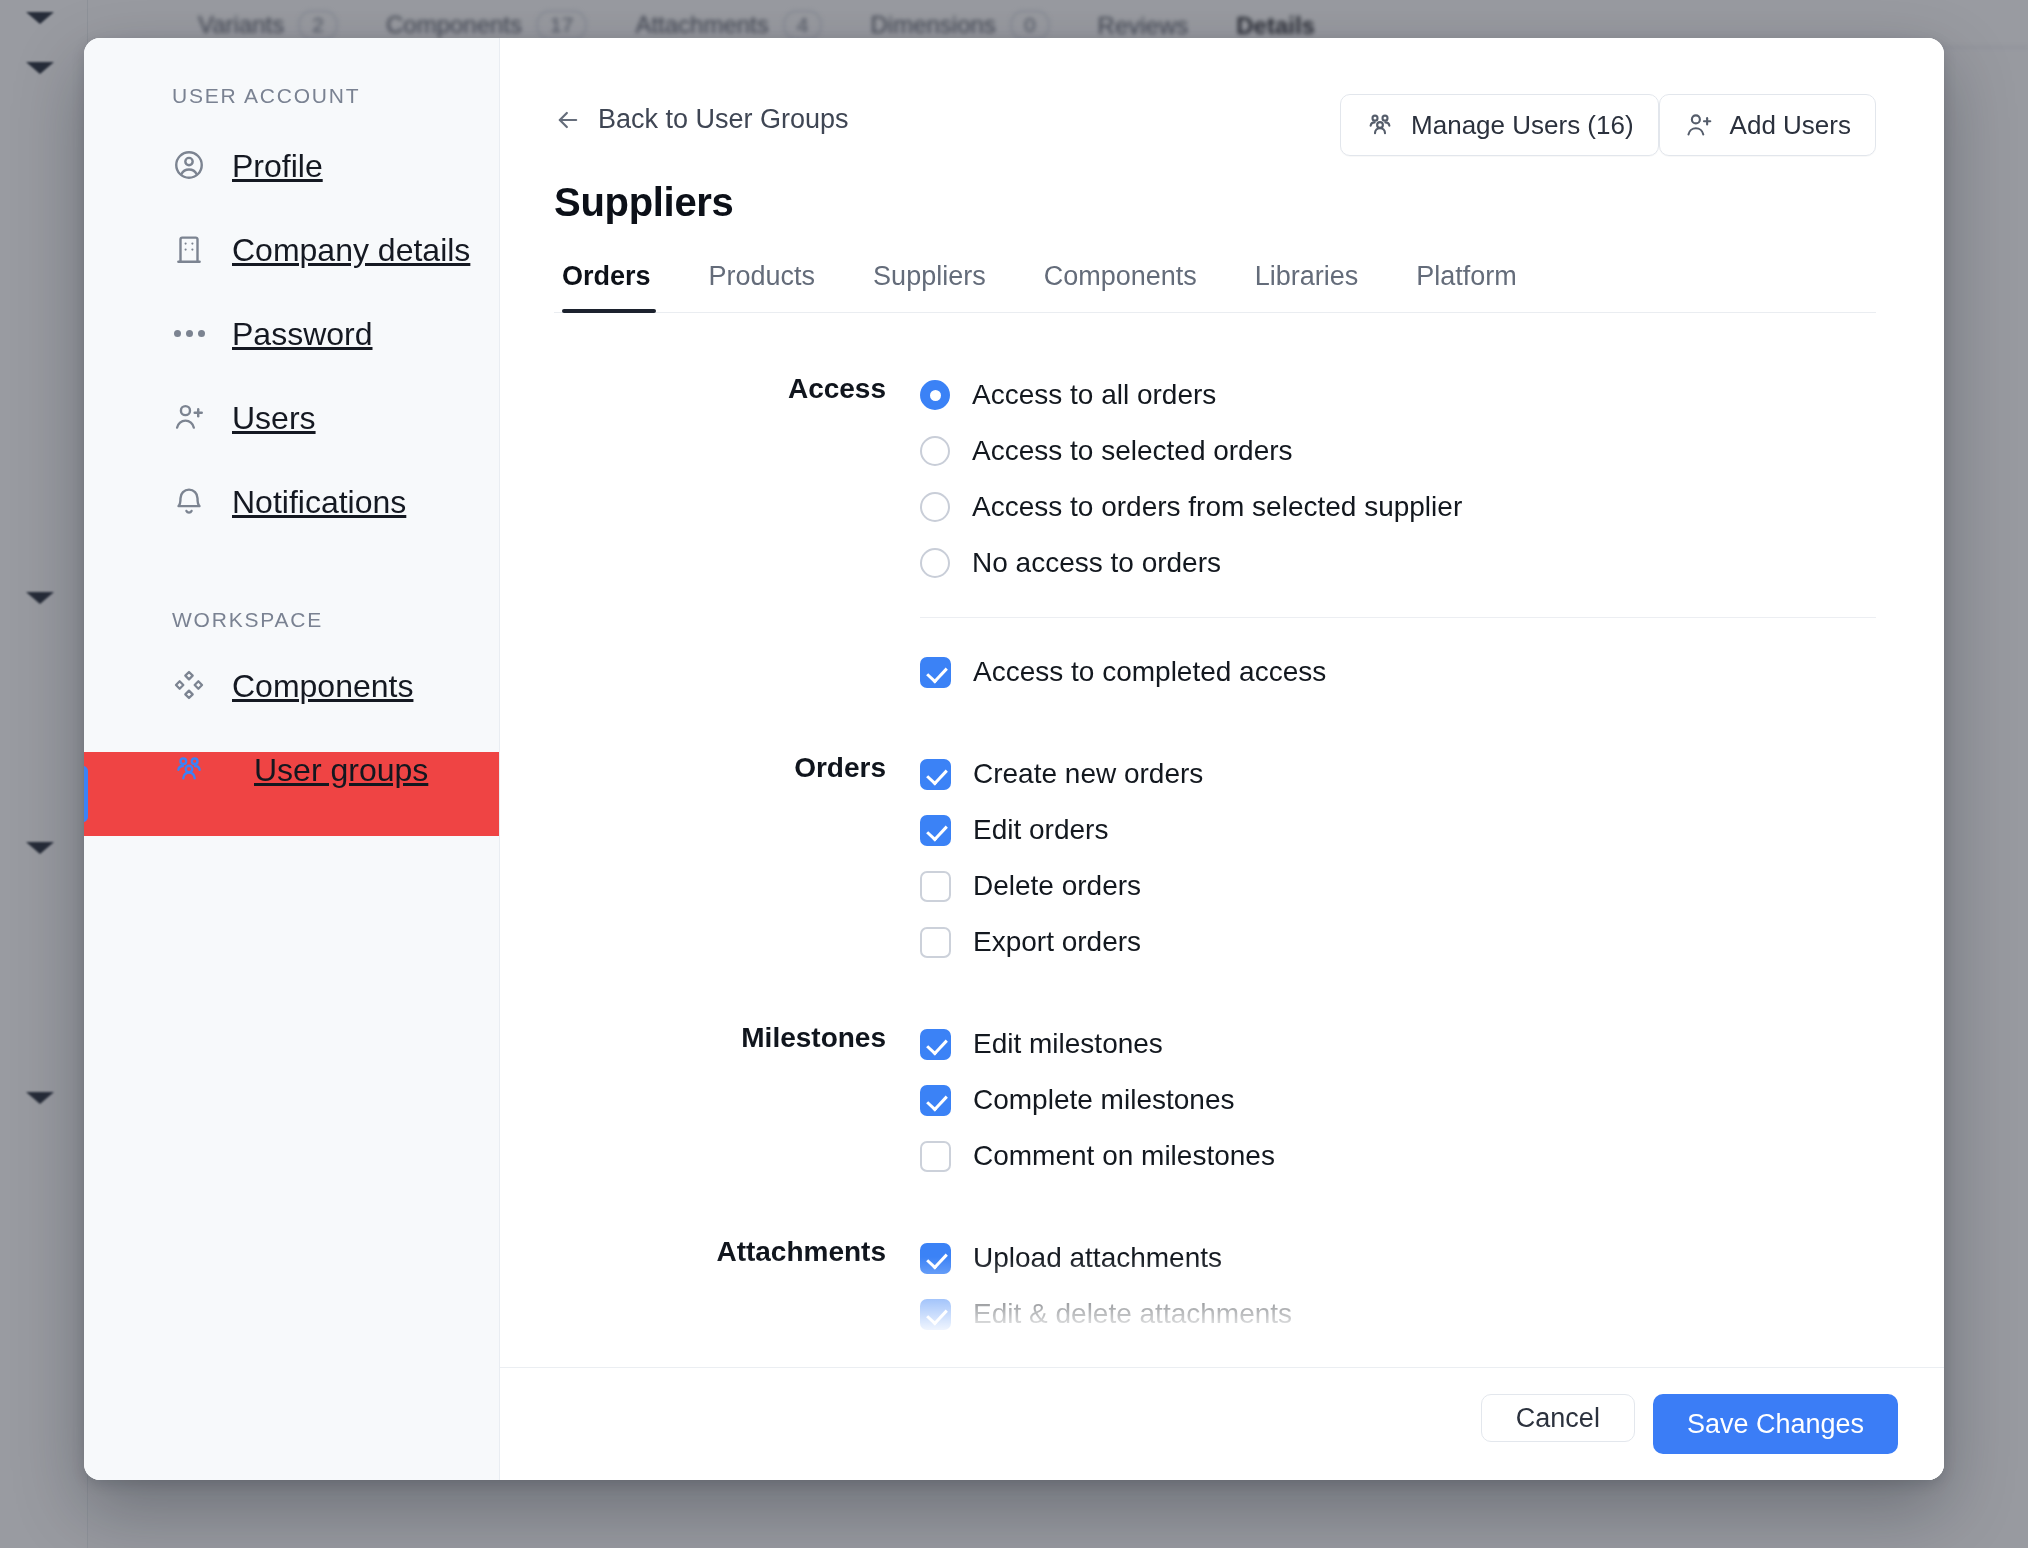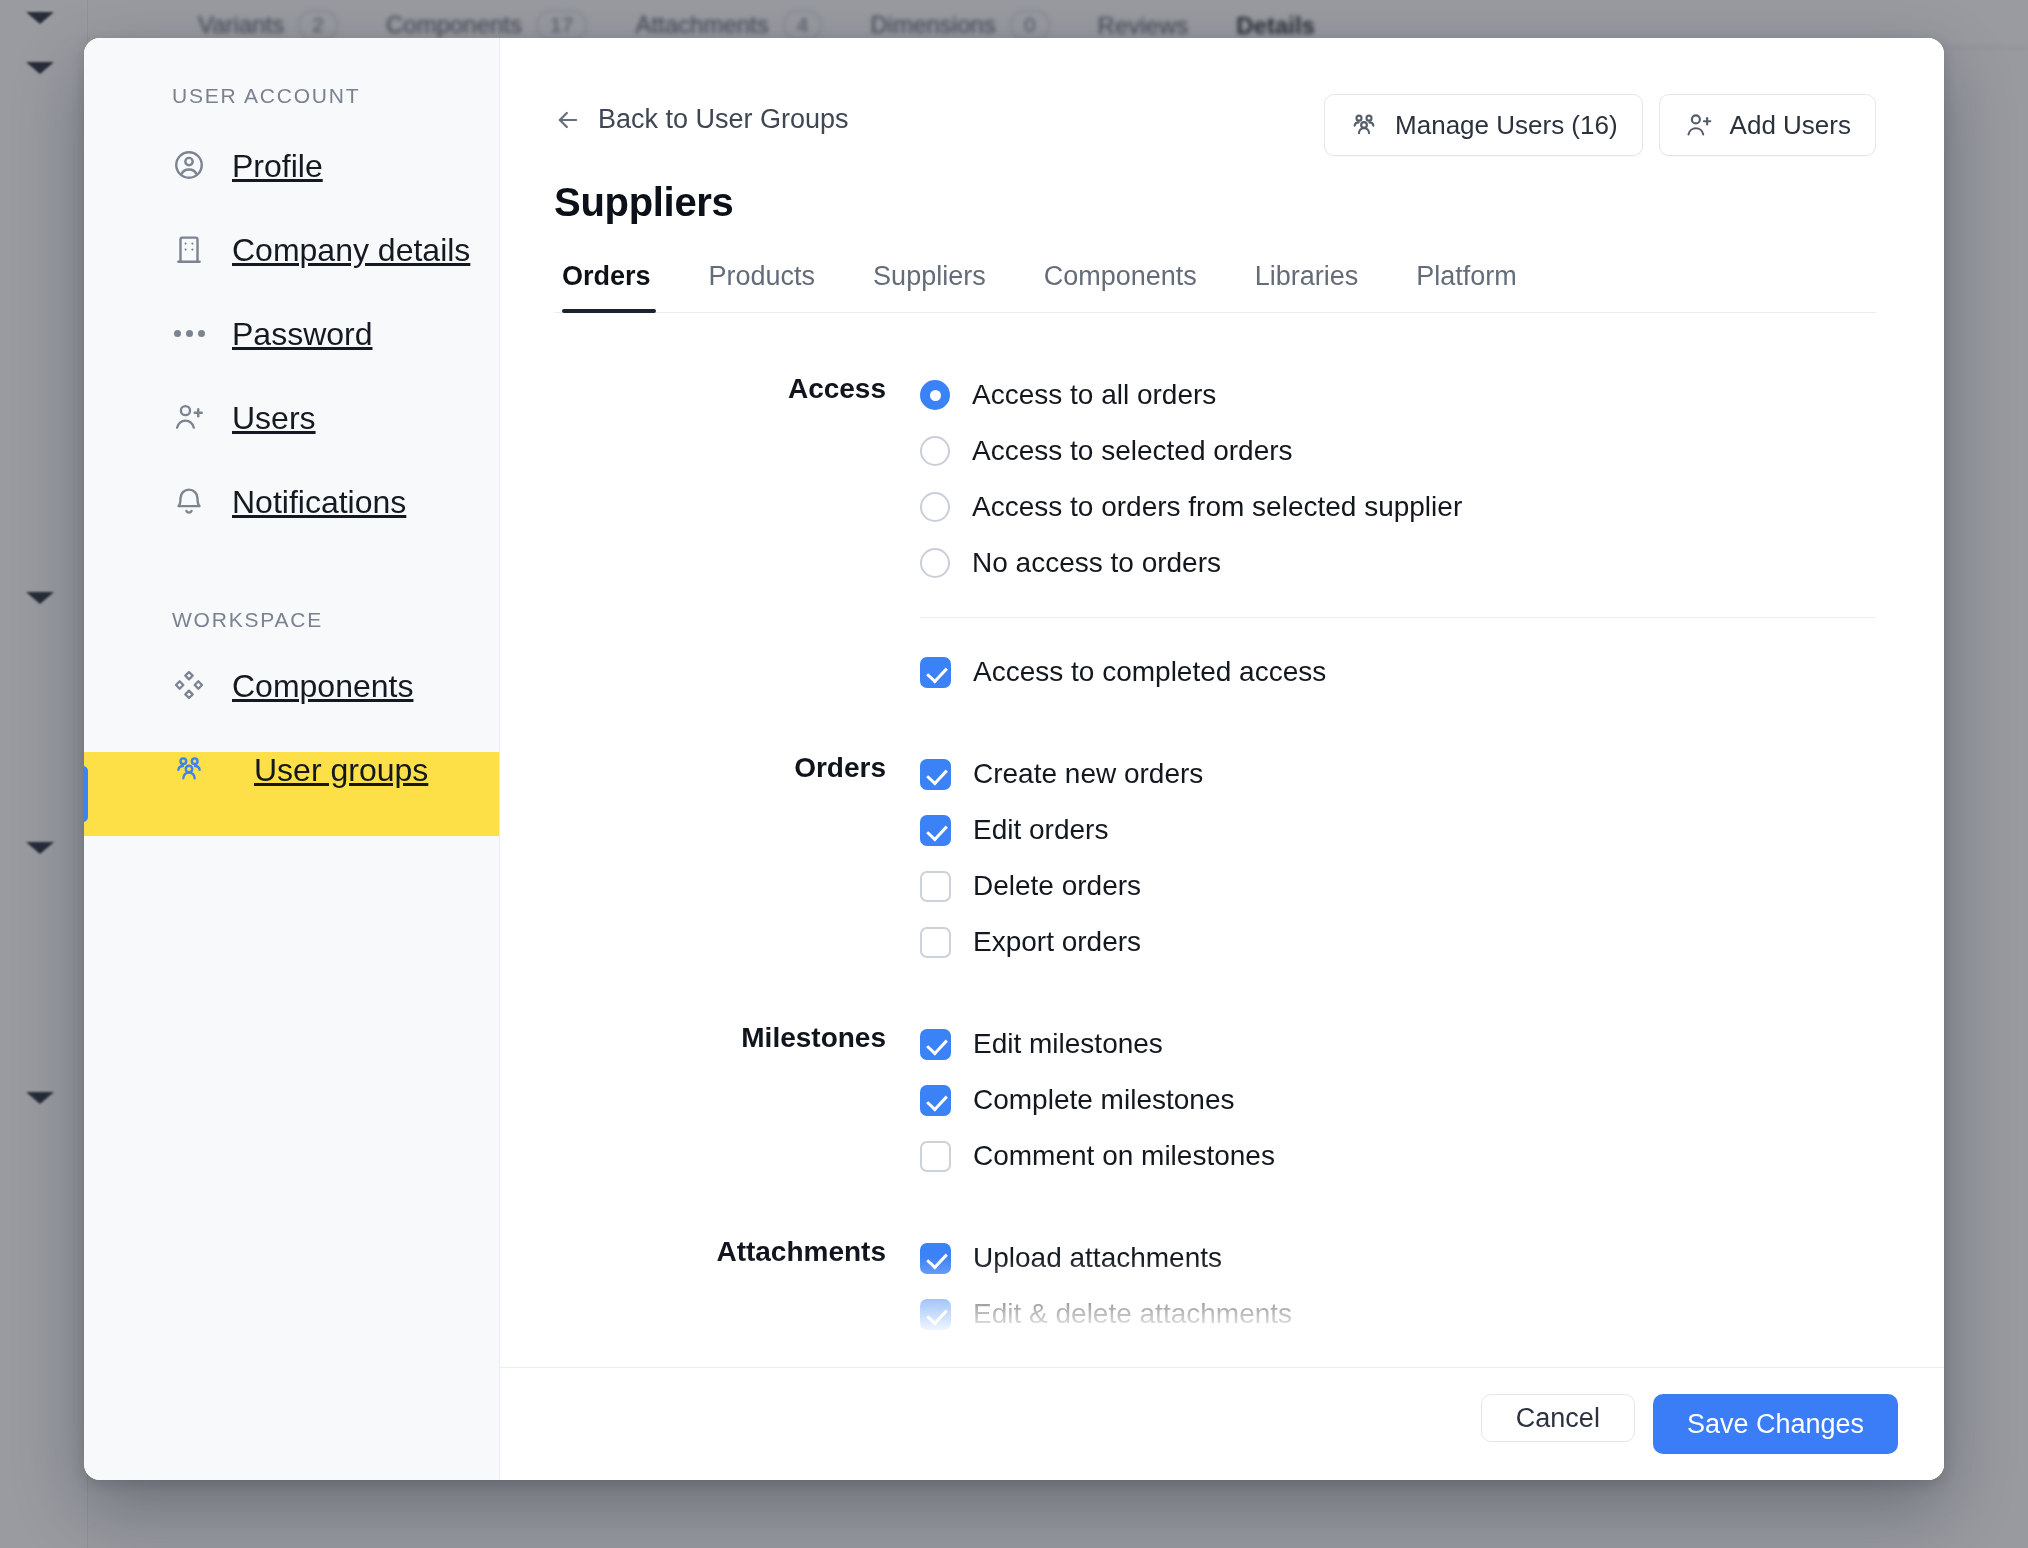--- a/index.html
+++ b/index.html
@@ -87,41 +87,41 @@
     display: flex; align-items: flex-start; gap: 26px;
     height: 84px; padding-left: 88px;
     font-size: 32px; color: #151922;
     position: relative;
     cursor: pointer;
     text-decoration: underline;
   }
   .side-item .ico { width: 34px; height: 34px; flex: 0 0 34px;
     display: flex; align-items: center; justify-content: center; color: #7c8491; }
   .side-item .ico svg { width: 34px; height: 34px; display: block; }
-  .side-item.active { background: #fde047; color: #13171f; gap: 48px; }
+  .side-item.active { background: #ef4444; color: #13171f; gap: 48px; }
   .side-item.active .ico { color: #3b82f6; }
   .side-item.active::before {
     content: ""; position: absolute; left: -6px; top: 14px;
     width: 10px; height: 56px; background: #3b82f6; border-radius: 6px;
   }
   .pw-dots { display:flex; gap:5px; align-items:center; }
   .pw-dots i { width:7px; height:7px; border-radius:50%; background:#7c8491; display:block; }
 
   
   #main { flex: 1; display: flex; flex-direction: column; min-width: 0; position: relative; background:#fff; }
 
   #mhead { padding: 56px 68px 0 54px; }
   .head-row { display: flex; align-items: flex-start; justify-content: space-between; }
   .back-link {
     display: flex; align-items: center; gap: 16px;
     font-size: 27px; color: #3f4654; cursor: pointer; padding-top: 10px;
   }
   .back-link .arrow { width: 28px; height: 28px; color: #656d7b; }
   .back-link .arrow svg { width: 28px; height: 28px; display:block; }
-  .head-actions { display: flex; gap: 16px; }
+  .head-actions { display: flex; }
   .btn-outline {
     display: flex; align-items: center; gap: 16px;
     height: 62px; padding: 0 24px;
     border: 1px solid #e2e6ec; border-radius: 10px;
     background: #fff; font-size: 26px; color: #2b313d;
     cursor: pointer; white-space: nowrap;
     box-shadow: 0 1px 1px rgba(16,24,40,.03);
   }
   .btn-outline .ico { width: 30px; height: 30px; color: #555d6b; flex:0 0 30px; }
   .btn-outline .ico svg { width: 30px; height: 30px; display: block; }

